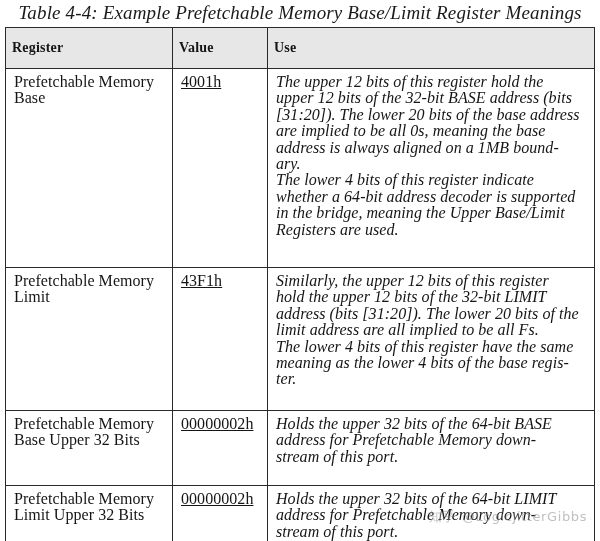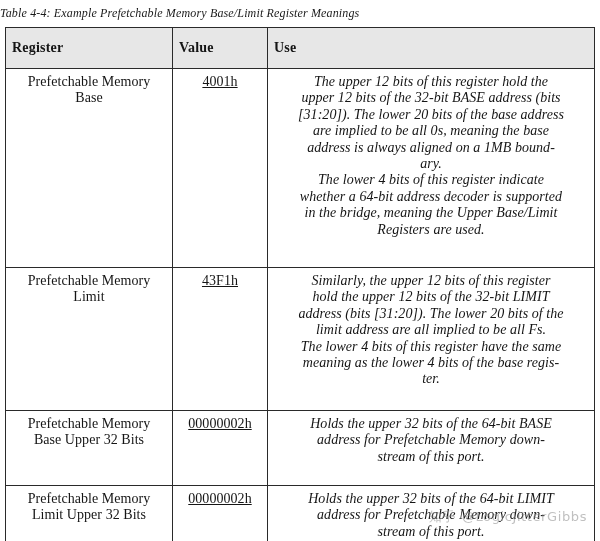--- a/index.html
+++ b/index.html
@@ -17,23 +17,23 @@
   }
 
   .page {
     width: 600px;
     height: 541px;
     position: relative;
     box-sizing: border-box;
   }
 
   .table-caption {
-    text-align: left;
+    text-align: center;
     font-style: italic;
-    font-size: 12px;
+    font-size: 19px;
     line-height: 18px;
     padding-top: 4px;
     padding-bottom: 3px;
     letter-spacing: 0.15px;
     color: #1a1a1a;
     font-family: "Liberation Serif", "DejaVu Serif", serif;
   }
 
   .table-wrap {
     position: absolute;
@@ -48,24 +48,23 @@
     table-layout: fixed;
     border: 1.6px solid #1b1b1b;
     background: #ffffff;
   }
 
   table.reg-table th,
   table.reg-table td {
     border: 1.3px solid #2a2a2a;
     vertical-align: top;
     padding: 5px 8px 6px 8px;
-    font-size: 14px;
+    font-size: 16px;
     line-height: 16.4px;
     font-family: "Liberation Serif", "DejaVu Serif", serif;
-    text-align: center;
   }
 
   table.reg-table thead th {
     background: #e7e7e7;
     text-align: left;
     font-weight: bold;
     font-size: 14px;
     vertical-align: middle;
     height: 32px;
     padding: 4px 6px;

